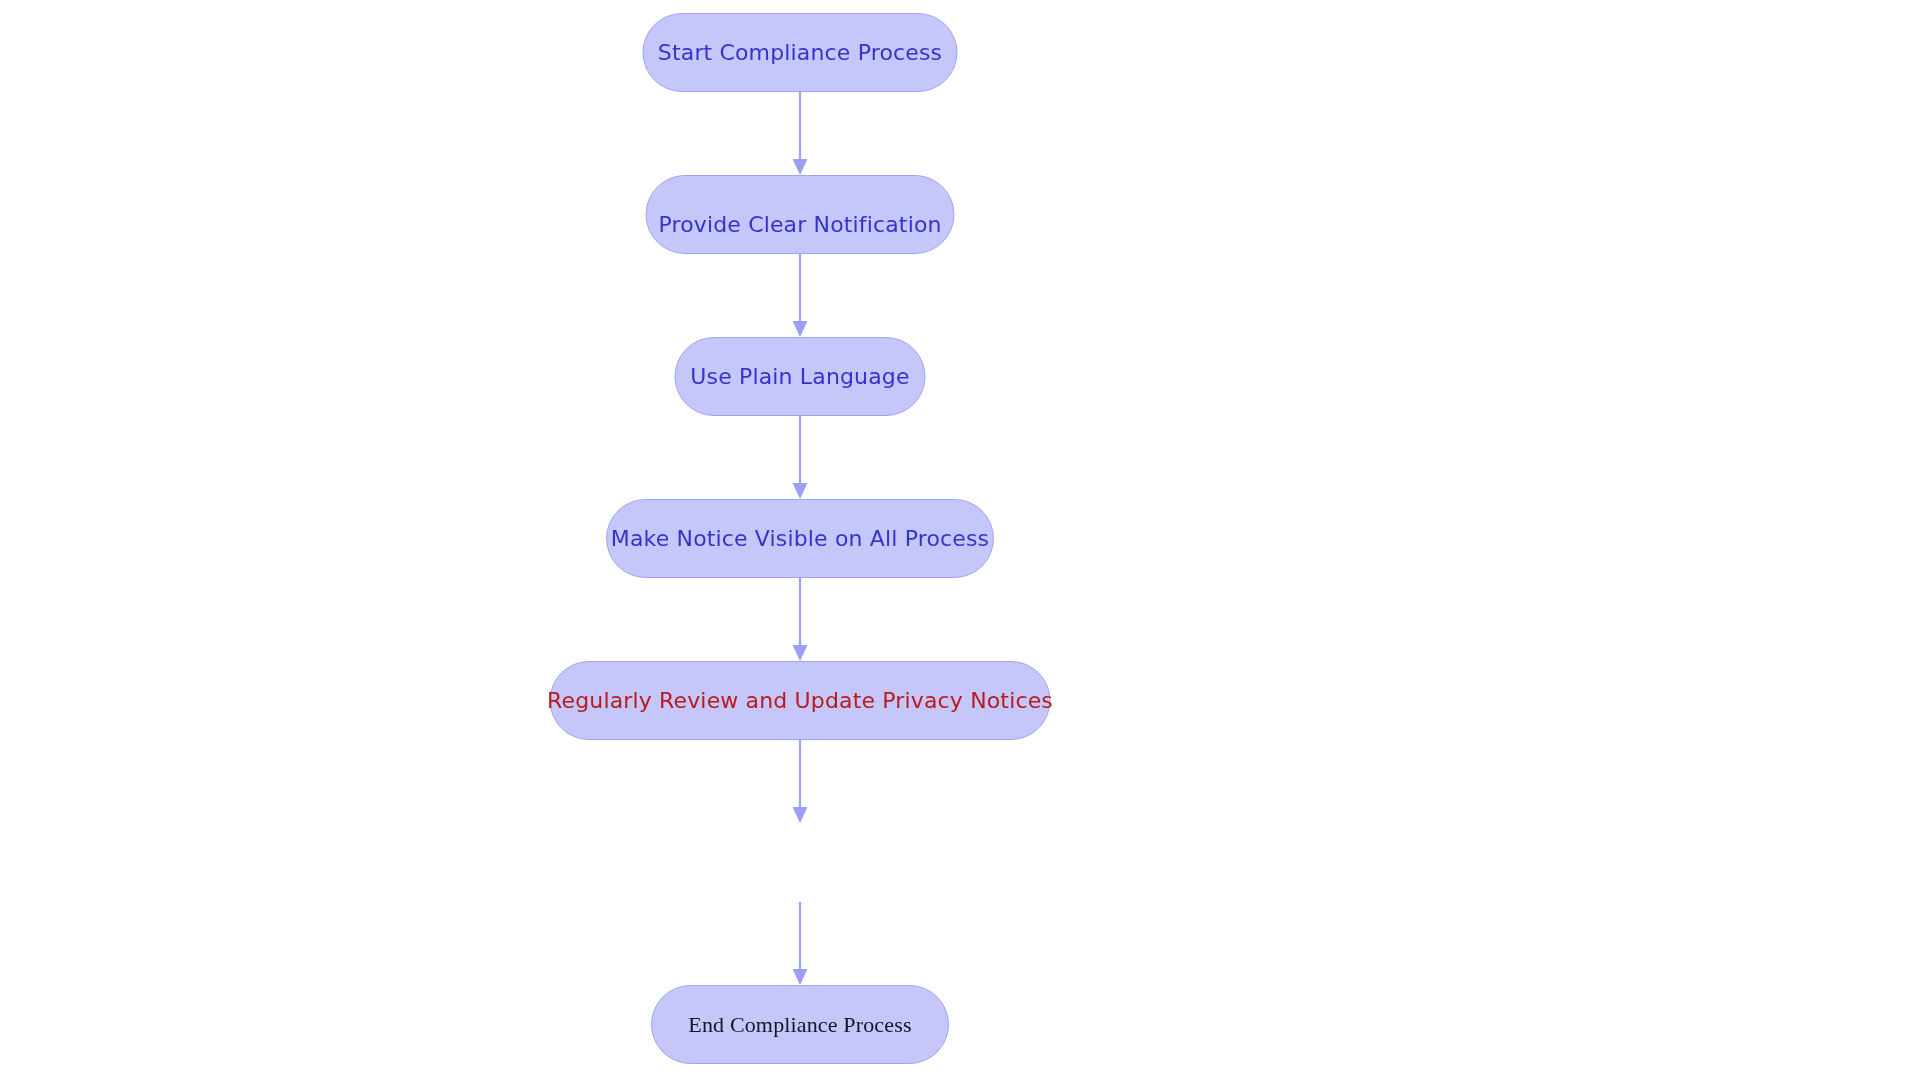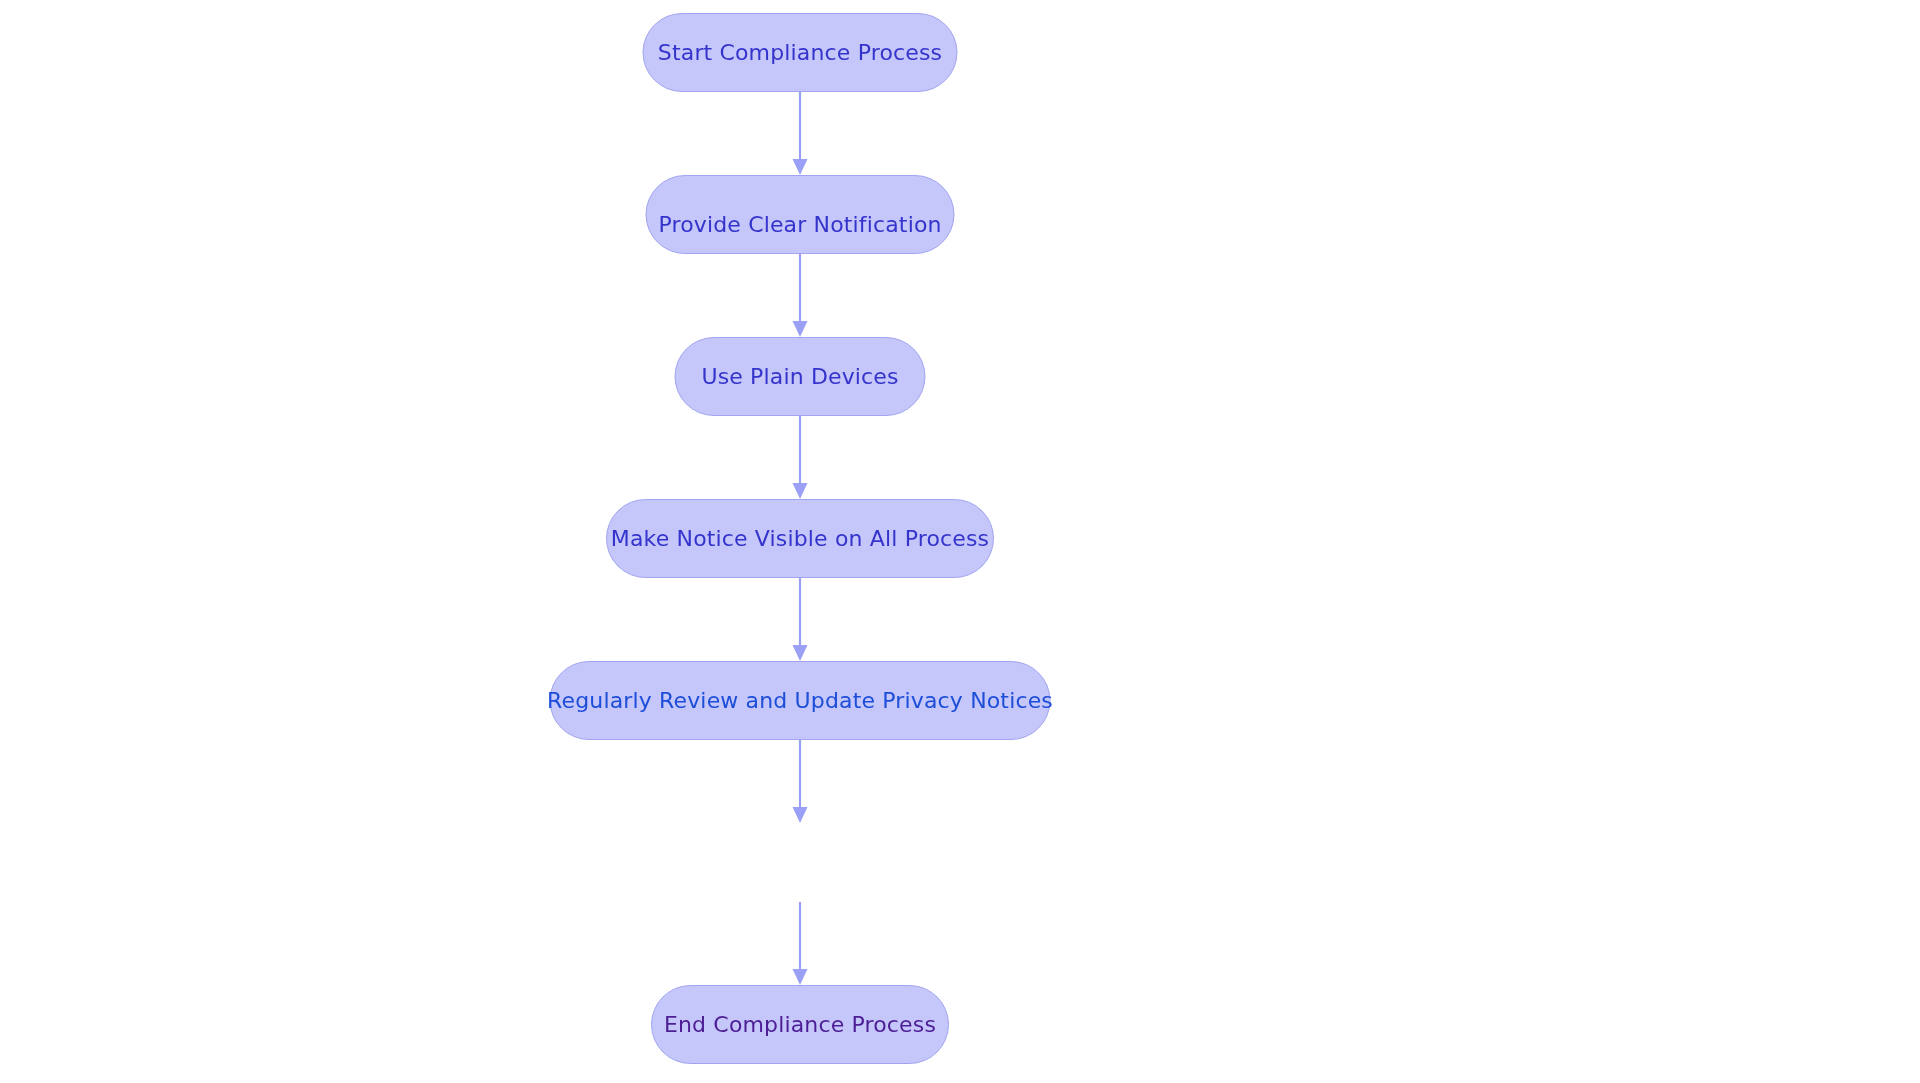--- a/index.html
+++ b/index.html
@@ -101,24 +101,24 @@
         <polygon points="4.5,67 19.5,67 12,83" fill="#9aa0f5"></polygon>
       </svg>
     </div>
     <div class="flow-node" style="top: 13px; width: 315px; background: rgb(197, 198, 250); border-color: rgb(162, 164, 240);">
       <span class="flow-node-label" style="color: rgb(52, 52, 204);">Start Compliance Process</span>
     </div>
     <div class="flow-node" style="top: 175px; width: 309px; background: rgb(197, 198, 250); border-color: rgb(162, 164, 240);">
       <span class="flow-node-label" style="color: rgb(52, 52, 204); margin-top: 20px;">Provide Clear Notification</span>
     </div>
     <div class="flow-node" style="top: 337px; width: 251px; background: rgb(197, 198, 250); border-color: rgb(162, 164, 240);">
-      <span class="flow-node-label" style="color: rgb(52, 52, 204);">Use Plain Devices</span>
+      <span class="flow-node-label" style="color: rgb(52, 52, 204);">Use Plain Language</span>
     </div>
     <div class="flow-node" style="top: 499px; width: 388px; background: rgb(197, 198, 250); border-color: rgb(162, 164, 240);">
       <span class="flow-node-label" style="color: rgb(52, 52, 204);">Make Notice Visible on All Process</span>
     </div>
     <div class="flow-node" style="top: 661px; width: 501px; background: rgb(197, 198, 250); border-color: rgb(162, 164, 240);">
-      <span class="flow-node-label" style="color: #1d4ed8;">Regularly Review and Update Privacy Notices</span>
+      <span class="flow-node-label" style="color: #b91c1c;">Regularly Review and Update Privacy Notices</span>
     </div>
     <div class="flow-node" style="top: 985px; width: 298px; background: rgb(197, 198, 250); border-color: rgb(162, 164, 240);">
-      <span class="flow-node-label" style="color: #4c1d95;">End Compliance Process</span>
+      <span class="flow-node-label" style="color: #0f172a; font-family: Liberation Serif, serif;">End Compliance Process</span>
     </div>
   </div>
 
 </body></html>

